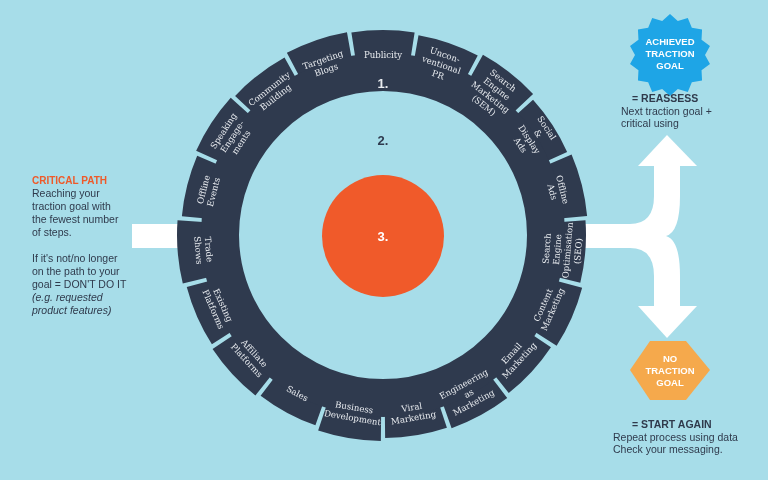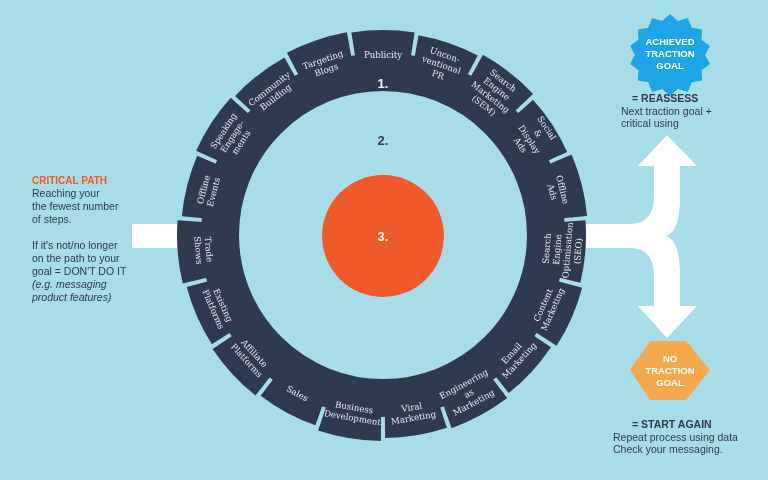--- a/index.html
+++ b/index.html
@@ -151,27 +151,28 @@
     <polygon fill="#f5a94c" points="650,341 686,341 710,370 686,400 650,400 630,370"></polygon>
     <text class="badge-text" x="670" y="362" text-anchor="middle">NO</text>
     <text class="badge-text" x="670" y="374" text-anchor="middle">TRACTION</text>
     <text class="badge-text" x="670" y="386" text-anchor="middle">GOAL</text>
   </g>
 </svg>
 
 <div class="side" style="left:32px;top:174px;width:125px;">
   <div class="title">CRITICAL PATH</div>
   <div>Reaching your</div>
+  <div>traction goal with</div>
   <div>the fewest number</div>
   <div>of steps.</div>
   <div style="height:13px"></div>
   <div>If it's not/no longer</div>
   <div>on the path to your</div>
   <div>goal = DON'T DO IT</div>
-  <div class="em">(e.g. messaging</div>
+  <div class="em">(e.g. requested</div>
   <div class="em">product features)</div>
 </div>
 
 <div class="out" style="left:621px;top:92px;width:110px;">
   <span class="head" style="text-align:left;padding-left:11px;">= REASSESS</span>
   <div>Next traction goal +</div>
   <div>critical using</div>
 </div>
 
 <div class="out" style="left:613px;top:418px;width:150px;">

